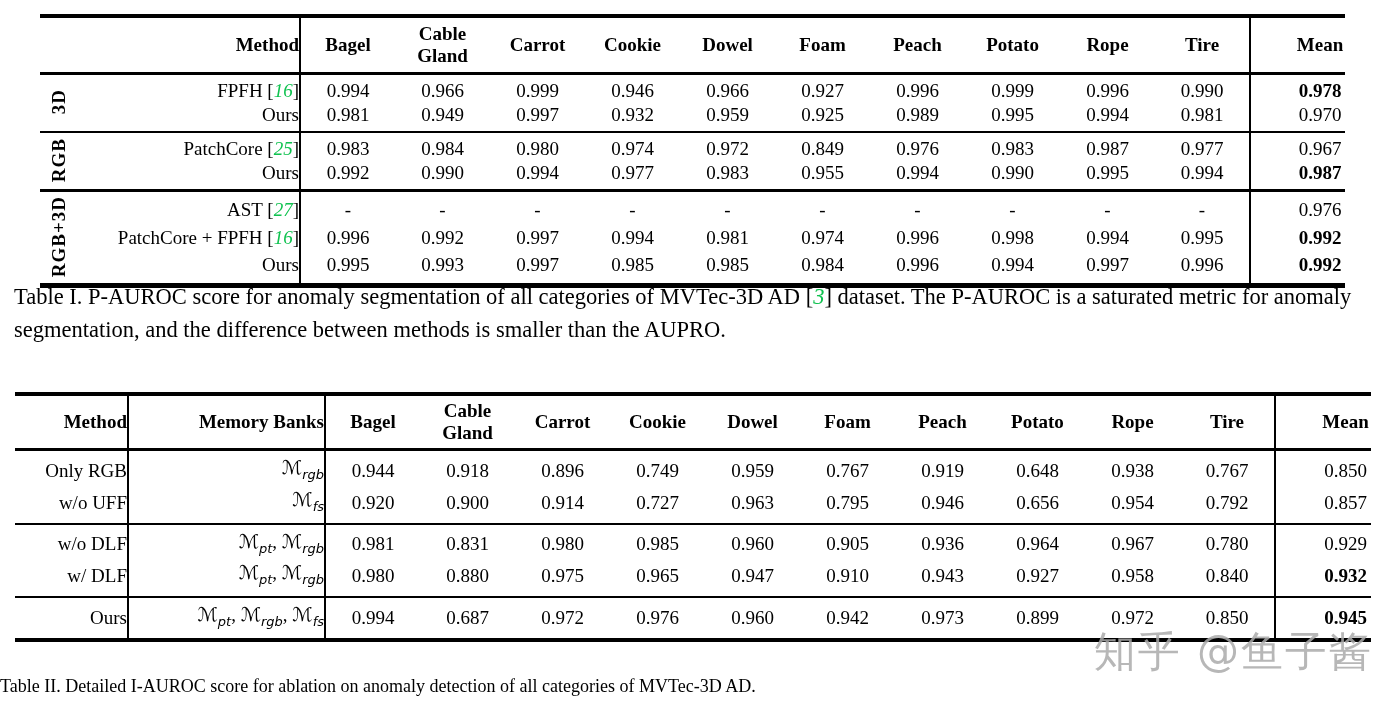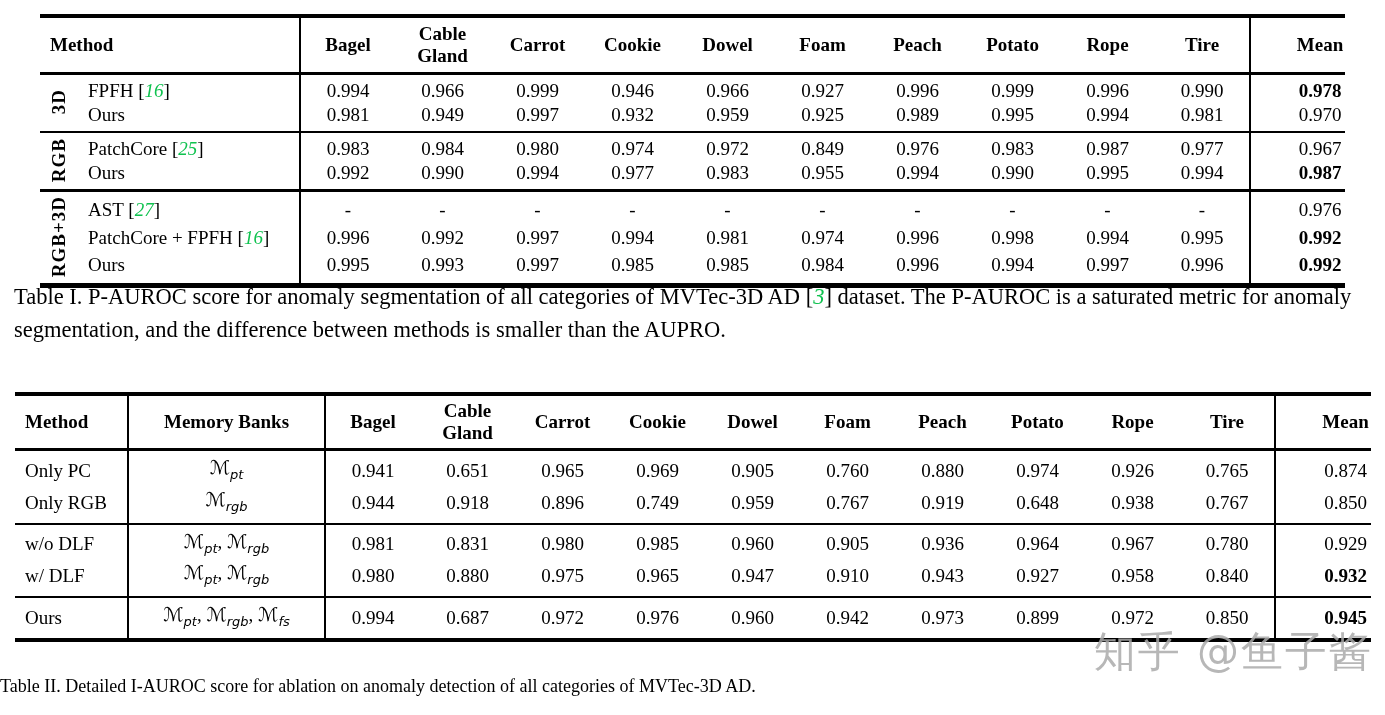--- a/index.html
+++ b/index.html
@@ -14,21 +14,21 @@
   table{border-collapse:collapse;width:100%;table-layout:fixed;}
   table{border-top:4px solid #000;}
   #t1{border-bottom:5px solid #000;}
   #t2{border-bottom:4px solid #000;}
   th,td{padding:0;font-size:19px;text-align:center;vertical-align:middle;line-height:24px;}
   thead th{font-weight:bold;white-space:pre-line;border-bottom:3px solid #000;line-height:22px;}
   #t1 thead th{height:54px;}
   #t2 thead th{height:52px;}
   .left{text-align:left;padding-left:10px;}
   
-  .vr{border-right:2px solid #000;}
+  .vr{border-right:2px solid #000;text-align:right;}
   .vl{border-left:2px solid #000;padding-left:44px;}
   
   tbody.sep2 tr:first-child > *{border-top:2px solid #000;}
   tbody.sep3 tr:first-child > *{border-top:3px solid #000;}
   tbody tr:first-child > *{padding-top:4px;}
   tbody tr:last-child > *{padding-bottom:4px;}
   td.rot{width:38px;}
   td.rot span{
     display:inline-block;writing-mode:vertical-rl;transform:rotate(180deg);
     font-weight:bold;font-size:19px;letter-spacing:1px;
@@ -233,49 +233,49 @@
           <th>Foam</th>
           <th>Peach</th>
           <th>Potato</th>
           <th>Rope</th>
           <th>Tire</th>
           <th class="vl">Mean</th>
         </tr>
       </thead>
       <tbody>
         <tr>
-          <td class="left vr"><span>Only PC</span></td>
-          <td class="vr"><span class="mm">ℳ<sub>pt</sub></span></td>
-          <td>0.941</td>
-          <td>0.651</td>
-          <td>0.965</td>
-          <td>0.969</td>
-          <td>0.905</td>
-          <td>0.760</td>
-          <td>0.880</td>
-          <td>0.974</td>
-          <td>0.926</td>
-          <td>0.765</td>
-          <td class="vl">0.874</td>
-        </tr>
-        <tr>
           <td class="left vr"><span>Only RGB</span></td>
           <td class="vr"><span class="mm">ℳ<sub>rgb</sub></span></td>
           <td>0.944</td>
           <td>0.918</td>
           <td>0.896</td>
           <td>0.749</td>
           <td>0.959</td>
           <td>0.767</td>
           <td>0.919</td>
           <td>0.648</td>
           <td>0.938</td>
           <td>0.767</td>
           <td class="vl">0.850</td>
         </tr>
+        <tr>
+          <td class="left vr"><span>w/o UFF</span></td>
+          <td class="vr"><span class="mm">ℳ<sub>fs</sub></span></td>
+          <td>0.920</td>
+          <td>0.900</td>
+          <td>0.914</td>
+          <td>0.727</td>
+          <td>0.963</td>
+          <td>0.795</td>
+          <td>0.946</td>
+          <td>0.656</td>
+          <td>0.954</td>
+          <td>0.792</td>
+          <td class="vl">0.857</td>
+        </tr>
       </tbody>
       <tbody class="sep2">
         <tr>
           <td class="left vr"><span>w/o DLF</span></td>
           <td class="vr"><span class="mm">ℳ<sub>pt</sub></span>, <span class="mm">ℳ<sub>rgb</sub></span></td>
           <td>0.981</td>
           <td>0.831</td>
           <td>0.980</td>
           <td>0.985</td>
           <td>0.960</td>

